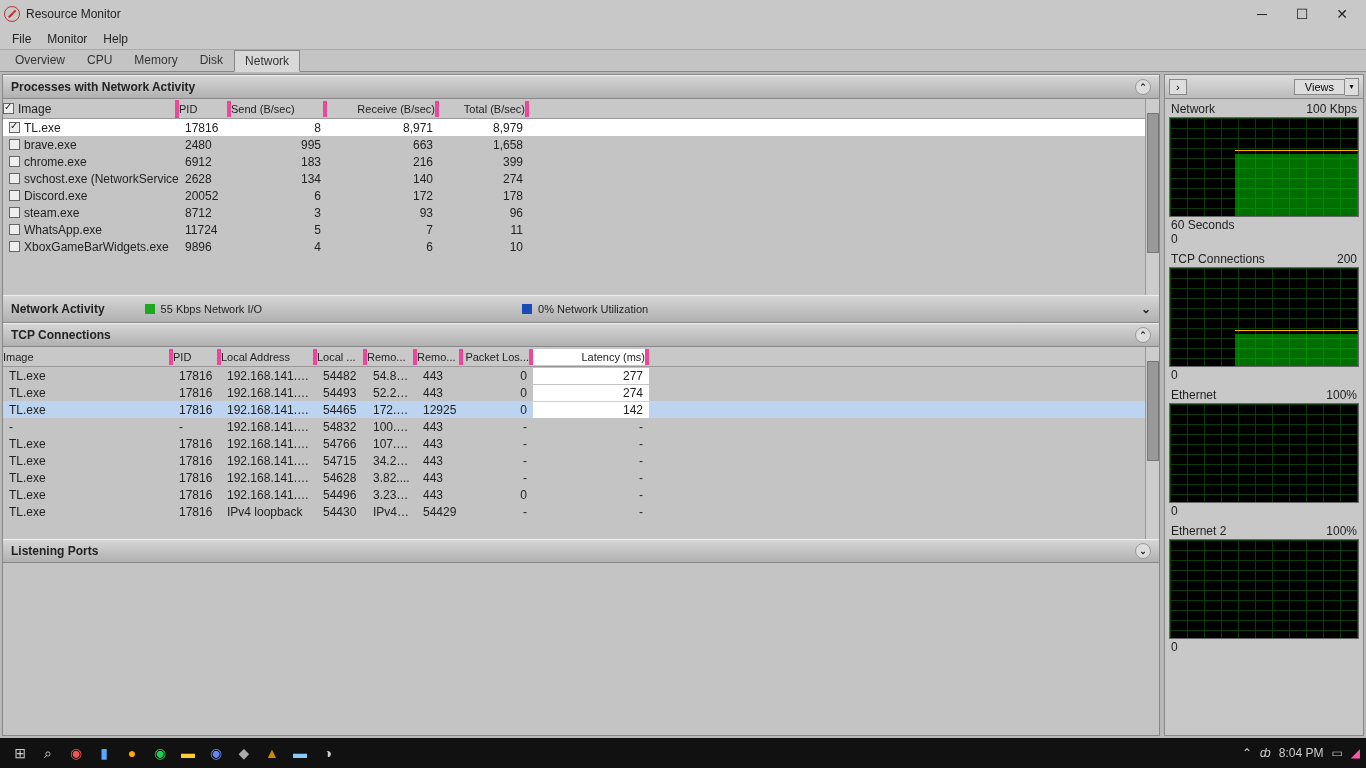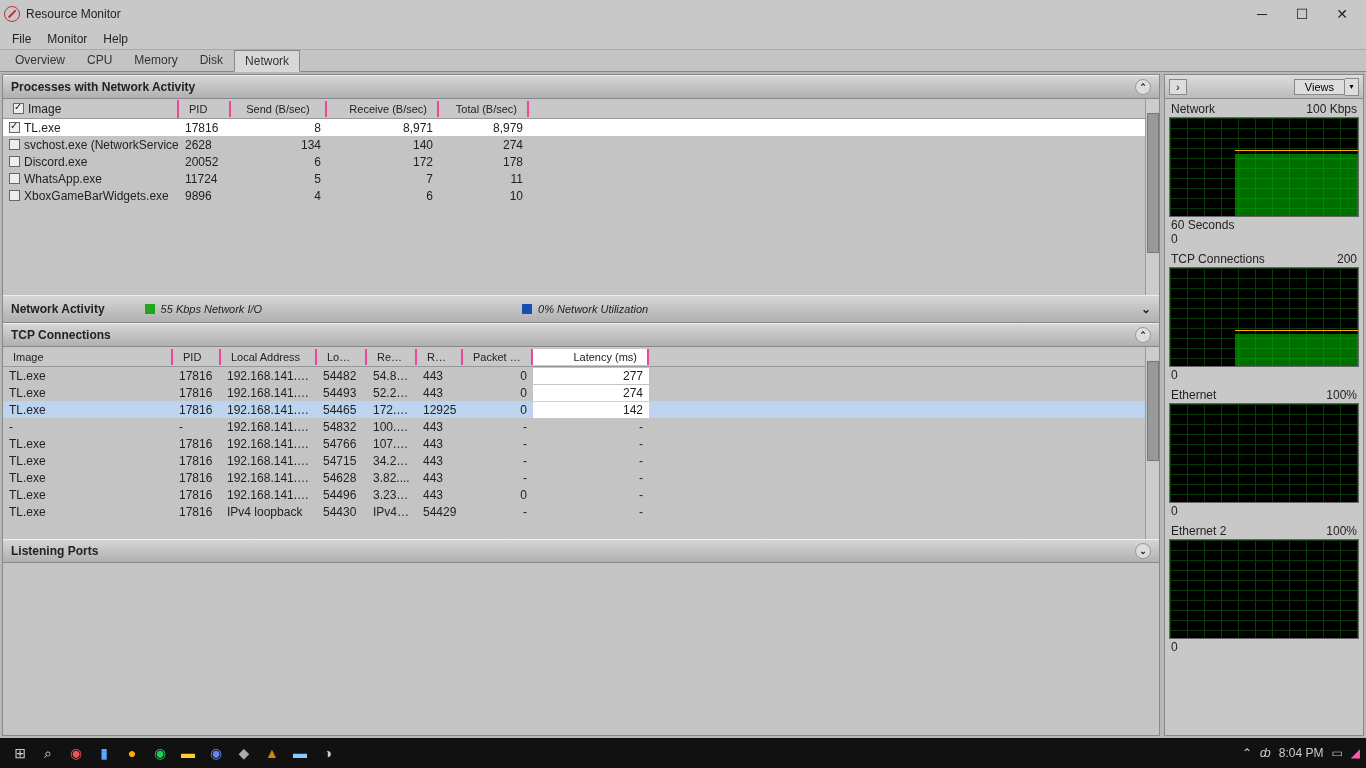--- a/index.html
+++ b/index.html
@@ -23,32 +23,32 @@
 .left-pane { flex: 1; display: flex; flex-direction: column; overflow: hidden; border: 1px solid #888; margin: 2px; background: #c8c8c8; }
 .right-pane { width: 200px; margin: 2px; border: 1px solid #888; background: #c8c8c8; display: flex; flex-direction: column; }
 
 .section-header { height: 24px; background: linear-gradient(#d6d6d6, #b0b0b0); display: flex; align-items: center; padding: 0 8px; font-weight: bold; color: #222; border-top: 1px solid #eee; border-bottom: 1px solid #888; font-size: 13px; }
 .section-header .expand-btn { margin-left: auto; width: 16px; height: 16px; border: 1px solid #999; border-radius: 50%; display: flex; align-items: center; justify-content: center; font-size: 9px; background: #ddd; }
 
 .filter-bar { height: 18px; background: linear-gradient(#ffb347, #ff8c00); color: #5c3a00; font-size: 11px; padding: 1px 6px; font-weight: 500; }
 
 .table { background: #c4c4c4; overflow-y: scroll; position: relative; }
 .table-head { display: flex; background: #c8c8c8; border-bottom: 1px solid #999; height: 20px; align-items: center; position: sticky; top: 0; }
-.th { padding: 2px 10px; font-size: 11px; color: #222; border-right: 2px solid #ec4899; overflow: hidden; white-space: nowrap; text-overflow: ellipsis; }
+.th { padding: 2px 0; font-size: 11px; color: #222; border-right: 4px solid #ec4899; overflow: hidden; white-space: nowrap; text-overflow: ellipsis; }
 .tr { display: flex; height: 17px; align-items: center; font-size: 11px; color: #222; }
 .tr.selected-white { background: #fff; }
 .tr.selected-blue { background: #bcd4ef; }
 .td { padding: 1px 6px; overflow: hidden; white-space: nowrap; text-overflow: ellipsis; }
 .td.r { text-align: right; }
 .chk { width: 11px; height: 11px; border: 1px solid #666; display: inline-block; margin-right: 4px; background: #eee; position: relative; flex-shrink: 0; }
 .chk.checked::after { content: "✓"; position: absolute; top: -3px; left: 0; font-size: 10px; color: #222; }
 
 .net-activity-row { height: 28px; background: linear-gradient(#d6d6d6, #b0b0b0); display: flex; align-items: center; padding: 0 8px; font-weight: bold; color: #222; border-top: 1px solid #eee; border-bottom: 1px solid #888; font-size: 13px; }
 .net-indicator { width: 10px; height: 10px; display: inline-block; margin: 0 6px 0 40px; }
-.net-label { font-weight: normal; font-size: 11px; font-style: italic; }
+.net-label { font-weight: normal; font-size: 11px; }
 
 .graph-controls { height: 24px; background: linear-gradient(#ddd, #bbb); display: flex; align-items: center; padding: 0 4px; border-bottom: 1px solid #888; }
 .graph-controls .btn { border: 1px solid #888; background: #ddd; padding: 1px 6px; font-size: 11px; display: flex; align-items: center; }
 .graph-controls .views-btn { margin-left: auto; padding: 1px 10px; }
 .graph-controls .dd { width: 14px; height: 18px; border: 1px solid #888; border-left: none; background: #ddd; display: flex; align-items: center; justify-content: center; font-size: 8px; }
 
 .graph-block { padding: 2px 4px; }
 .graph-title-row { display: flex; justify-content: space-between; font-size: 11px; color: #222; padding: 1px 2px; }
 .graph-canvas { width: 100%; height: 100px; background: #000; border: 1px solid #666; position: relative; overflow: hidden; }
 .graph-grid { position: absolute; inset: 0; background-image: linear-gradient(#0a3a0a 1px, transparent 1px), linear-gradient(90deg, #0a3a0a 1px, transparent 1px); background-size: 17px 10px; }
@@ -57,21 +57,21 @@
 .graph-line { position: absolute; border-top: 1px solid #ffb000; }
 
 .taskbar { position: absolute; bottom: 0; left: 0; right: 0; height: 30px; background: #111; display: flex; align-items: center; padding: 0 6px; color: #ccc; }
 .taskbar .tb-icon { width: 28px; height: 28px; display: flex; align-items: center; justify-content: center; font-size: 14px; }
 .taskbar .tray { margin-left: auto; display: flex; align-items: center; gap: 8px; font-size: 11px; }
 
 .scrollbar-v { width: 14px; background: #ccc; border-left: 1px solid #999; position: absolute; right: 0; top: 0; bottom: 0; }
 .scrollbar-thumb { background: #999; border: 1px solid #777; width: 12px; margin: 1px; }
 
 
-.p-c0{width:176px;display:flex;align-items:center}.p-c1{width:52px}.p-c2{width:96px;text-align:center}.p-c3{width:112px;text-align:right}.p-c4{width:90px;text-align:right}
+.p-c0{width:176px;display:flex;align-items:center}.p-c1{width:52px}.p-c2{width:96px;text-align:left}.p-c3{width:112px;text-align:right}.p-c4{width:90px;text-align:right}
 
 .t-c0{width:170px}.t-c1{width:48px}.t-c2{width:96px}.t-c3{width:50px}.t-c4{width:50px}.t-c5{width:46px}.t-c6{width:70px;text-align:right}.t-c7{width:116px;text-align:right}
 </style>
 </head>
 <body>
 
 <div class="titlebar">
   <span class="app-icon"></span>
   <span class="title">Resource Monitor</span>
   <div class="win-controls">
@@ -115,32 +115,53 @@
       </div>
       <div id="proc-body">
           <div class="tr selected-white">
             <div class="td p-c0"><span class="chk checked"></span>TL.exe</div>
             <div class="td p-c1">17816</div>
             <div class="td p-c2 r">8</div>
             <div class="td p-c3 r">8,971</div>
             <div class="td p-c4 r">8,979</div>
           </div>
           <div class="tr">
+            <div class="td p-c0"><span class="chk"></span>brave.exe</div>
+            <div class="td p-c1">2480</div>
+            <div class="td p-c2 r">995</div>
+            <div class="td p-c3 r">663</div>
+            <div class="td p-c4 r">1,658</div>
+          </div>
+          <div class="tr">
+            <div class="td p-c0"><span class="chk"></span>chrome.exe</div>
+            <div class="td p-c1">6912</div>
+            <div class="td p-c2 r">183</div>
+            <div class="td p-c3 r">216</div>
+            <div class="td p-c4 r">399</div>
+          </div>
+          <div class="tr">
             <div class="td p-c0"><span class="chk"></span>svchost.exe (NetworkService...</div>
             <div class="td p-c1">2628</div>
             <div class="td p-c2 r">134</div>
             <div class="td p-c3 r">140</div>
             <div class="td p-c4 r">274</div>
           </div>
           <div class="tr">
             <div class="td p-c0"><span class="chk"></span>Discord.exe</div>
             <div class="td p-c1">20052</div>
             <div class="td p-c2 r">6</div>
             <div class="td p-c3 r">172</div>
             <div class="td p-c4 r">178</div>
+          </div>
+          <div class="tr">
+            <div class="td p-c0"><span class="chk"></span>steam.exe</div>
+            <div class="td p-c1">8712</div>
+            <div class="td p-c2 r">3</div>
+            <div class="td p-c3 r">93</div>
+            <div class="td p-c4 r">96</div>
           </div>
           <div class="tr">
             <div class="td p-c0"><span class="chk"></span>WhatsApp.exe</div>
             <div class="td p-c1">11724</div>
             <div class="td p-c2 r">5</div>
             <div class="td p-c3 r">7</div>
             <div class="td p-c4 r">11</div>
           </div>
           <div class="tr">
             <div class="td p-c0"><span class="chk"></span>XboxGameBarWidgets.exe</div>

